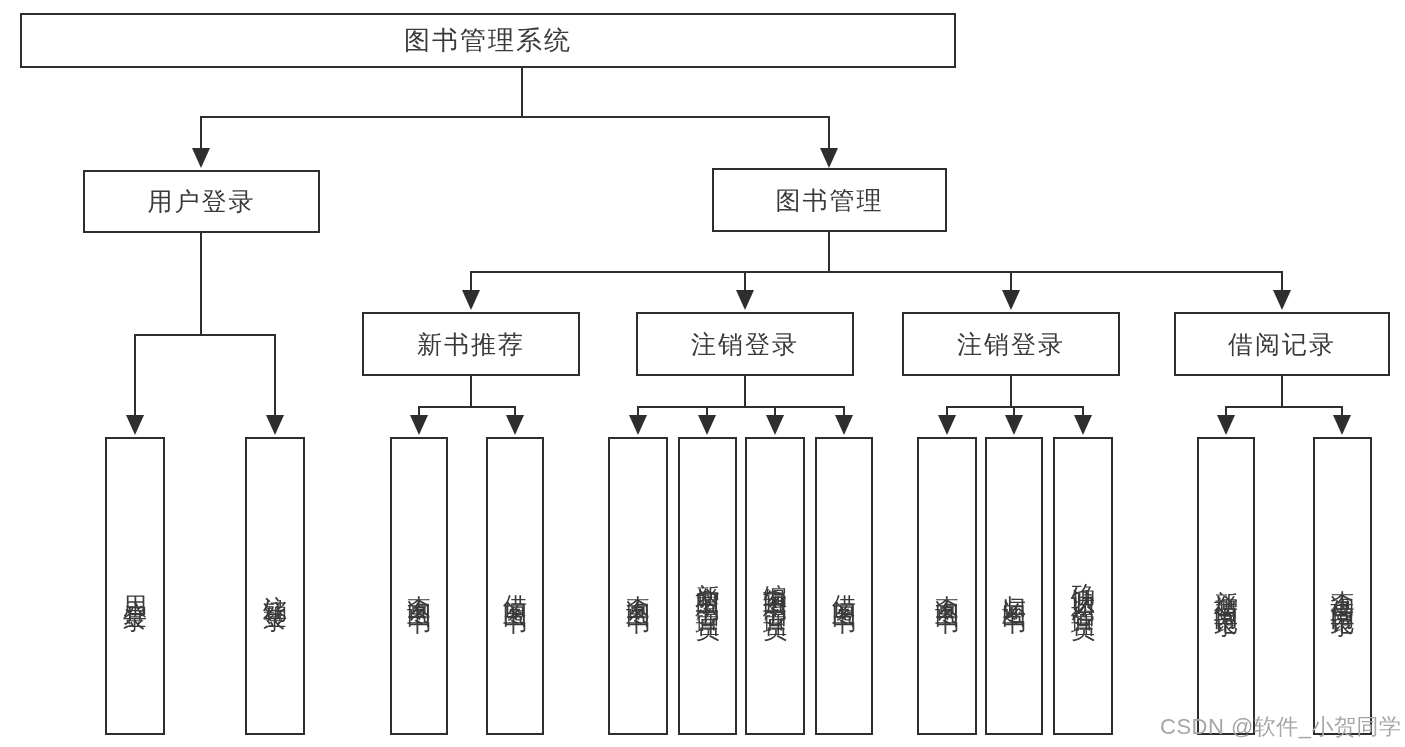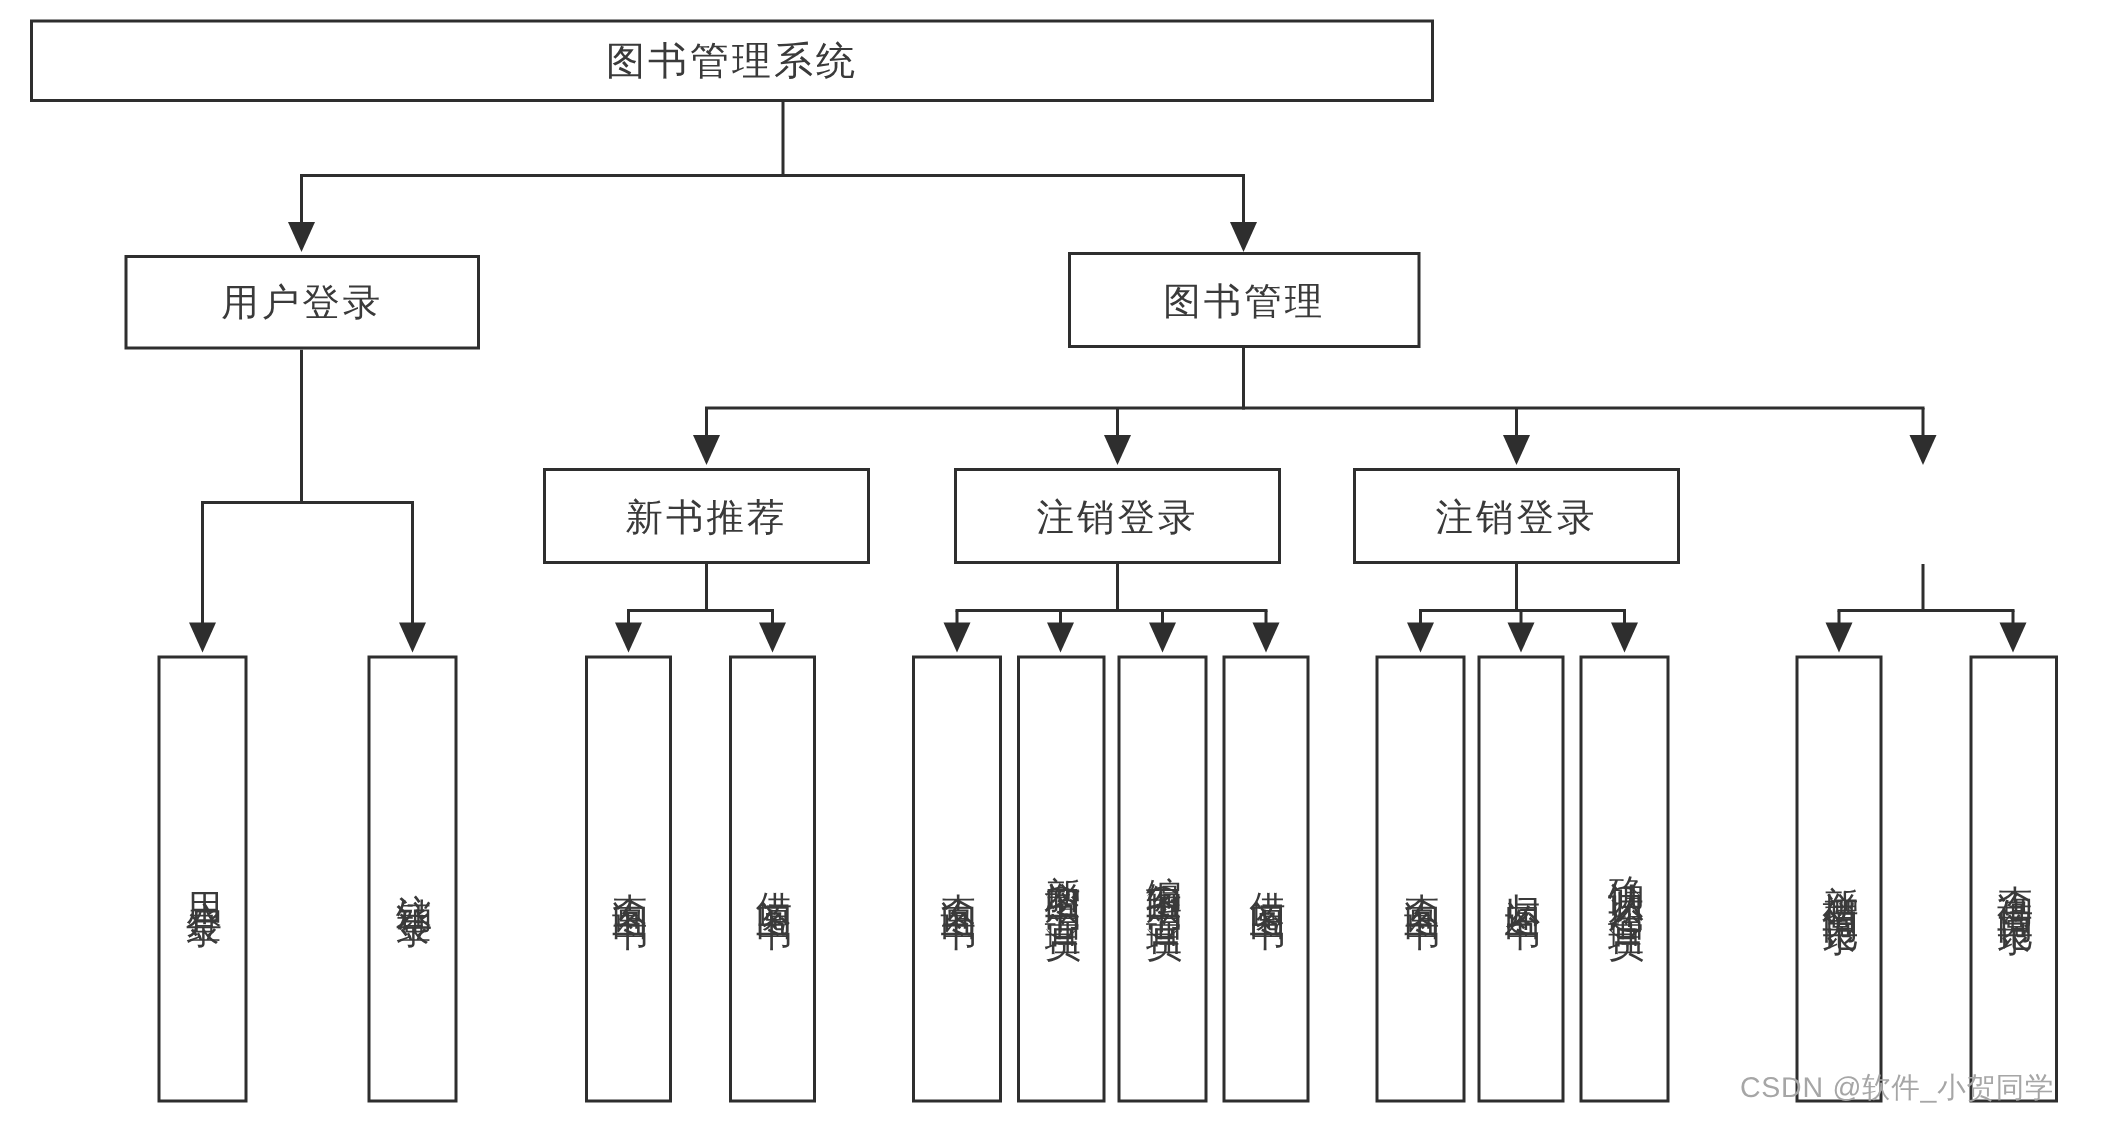--- a/index.html
+++ b/index.html
@@ -30,21 +30,21 @@
   .seg{position:absolute;background:var(--line,#2e2e2e);z-index:0;}
   .arrowhead{
     position:absolute;width:0;height:0;
     border-left:9px solid transparent;
     border-right:9px solid transparent;
     border-top:20px solid var(--line,#2e2e2e);
     z-index:0;
   }
   .watermark{
     position:absolute;left:1160px;top:712px;
-    font-size:19px;letter-spacing:.5px;white-space:nowrap;
+    font-size:22px;letter-spacing:.5px;white-space:nowrap;
     color:var(--wm,#a6a6a6);z-index:2;
   }
 </style>
 </head>
 <body>
 
 <div class="stage">
   <div class="watermark">CSDN @软件_小贺同学</div>
 <div class="seg" style="left: 520.75px; top: 68px; width: 2.5px; height: 50px;"></div>
     <div class="seg" style="left: 199.75px; top: 115.75px; width: 630.5px; height: 2.5px;"></div>
@@ -97,20 +97,21 @@
     <div class="seg" style="left: 1224.75px; top: 407px; width: 2.5px; height: 10px;"></div>
     <div class="arrowhead" style="left: 1217px; top: 415px;"></div>
     <div class="seg" style="left: 1340.75px; top: 407px; width: 2.5px; height: 10px;"></div>
     <div class="arrowhead" style="left: 1333px; top: 415px;"></div>
     <div class="node h" style="left: 20px; top: 13px; width: 936px; height: 55px; font-size: 26px;">图书管理系统</div>
     <div class="node h" style="left: 83px; top: 170px; width: 237px; height: 63px;">用户登录</div>
     <div class="node h" style="left: 712px; top: 168px; width: 235px; height: 64px;">图书管理</div>
     <div class="node h" style="left: 362px; top: 312px; width: 218px; height: 64px;">新书推荐</div>
     <div class="node h" style="left: 636px; top: 312px; width: 218px; height: 64px;">注销登录</div>
     <div class="node h" style="left: 902px; top: 312px; width: 218px; height: 64px;">注销登录</div>
+    <div class="node h" style="left: 1174px; top: 312px; width: 216px; height: 64px;">借阅记录</div>
     <div class="node v" style="left: 105px; top: 437px; width: 60px; height: 298px;">用户登录</div>
     <div class="node v" style="left: 245px; top: 437px; width: 60px; height: 298px;">注销登录</div>
     <div class="node v" style="left: 390px; top: 437px; width: 58px; height: 298px;">查询图书</div>
     <div class="node v" style="left: 486px; top: 437px; width: 58px; height: 298px;">借阅图书</div>
     <div class="node v" style="left: 608px; top: 437px; width: 60px; height: 298px;">查询图书</div>
     <div class="node v" style="left: 678px; top: 437px; width: 59px; height: 298px;">新增图书（管理员）</div>
     <div class="node v" style="left: 745px; top: 437px; width: 60px; height: 298px;">编辑图书（管理员）</div>
     <div class="node v" style="left: 815px; top: 437px; width: 58px; height: 298px;">借阅图书</div>
     <div class="node v" style="left: 917px; top: 437px; width: 60px; height: 298px;">查询图书</div>
     <div class="node v" style="left: 985px; top: 437px; width: 58px; height: 298px;">归还图书</div>

